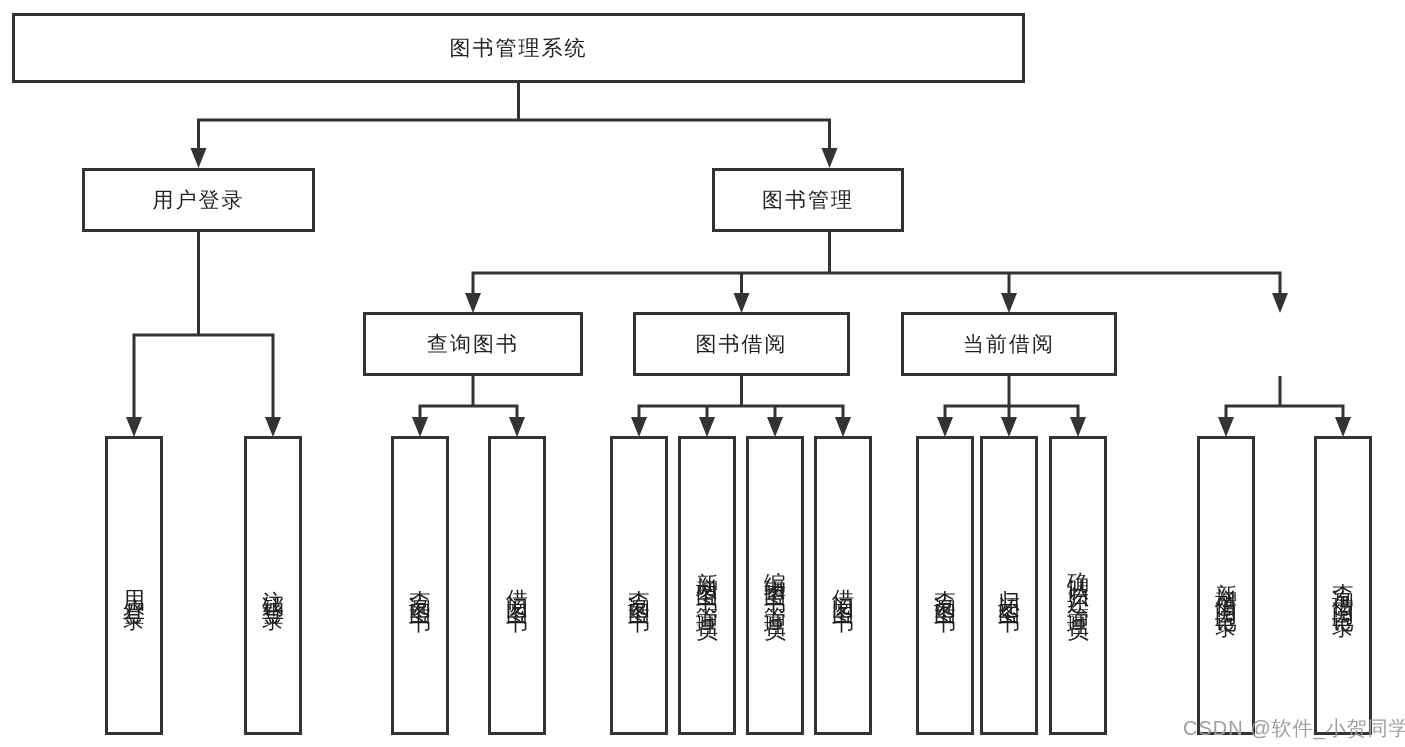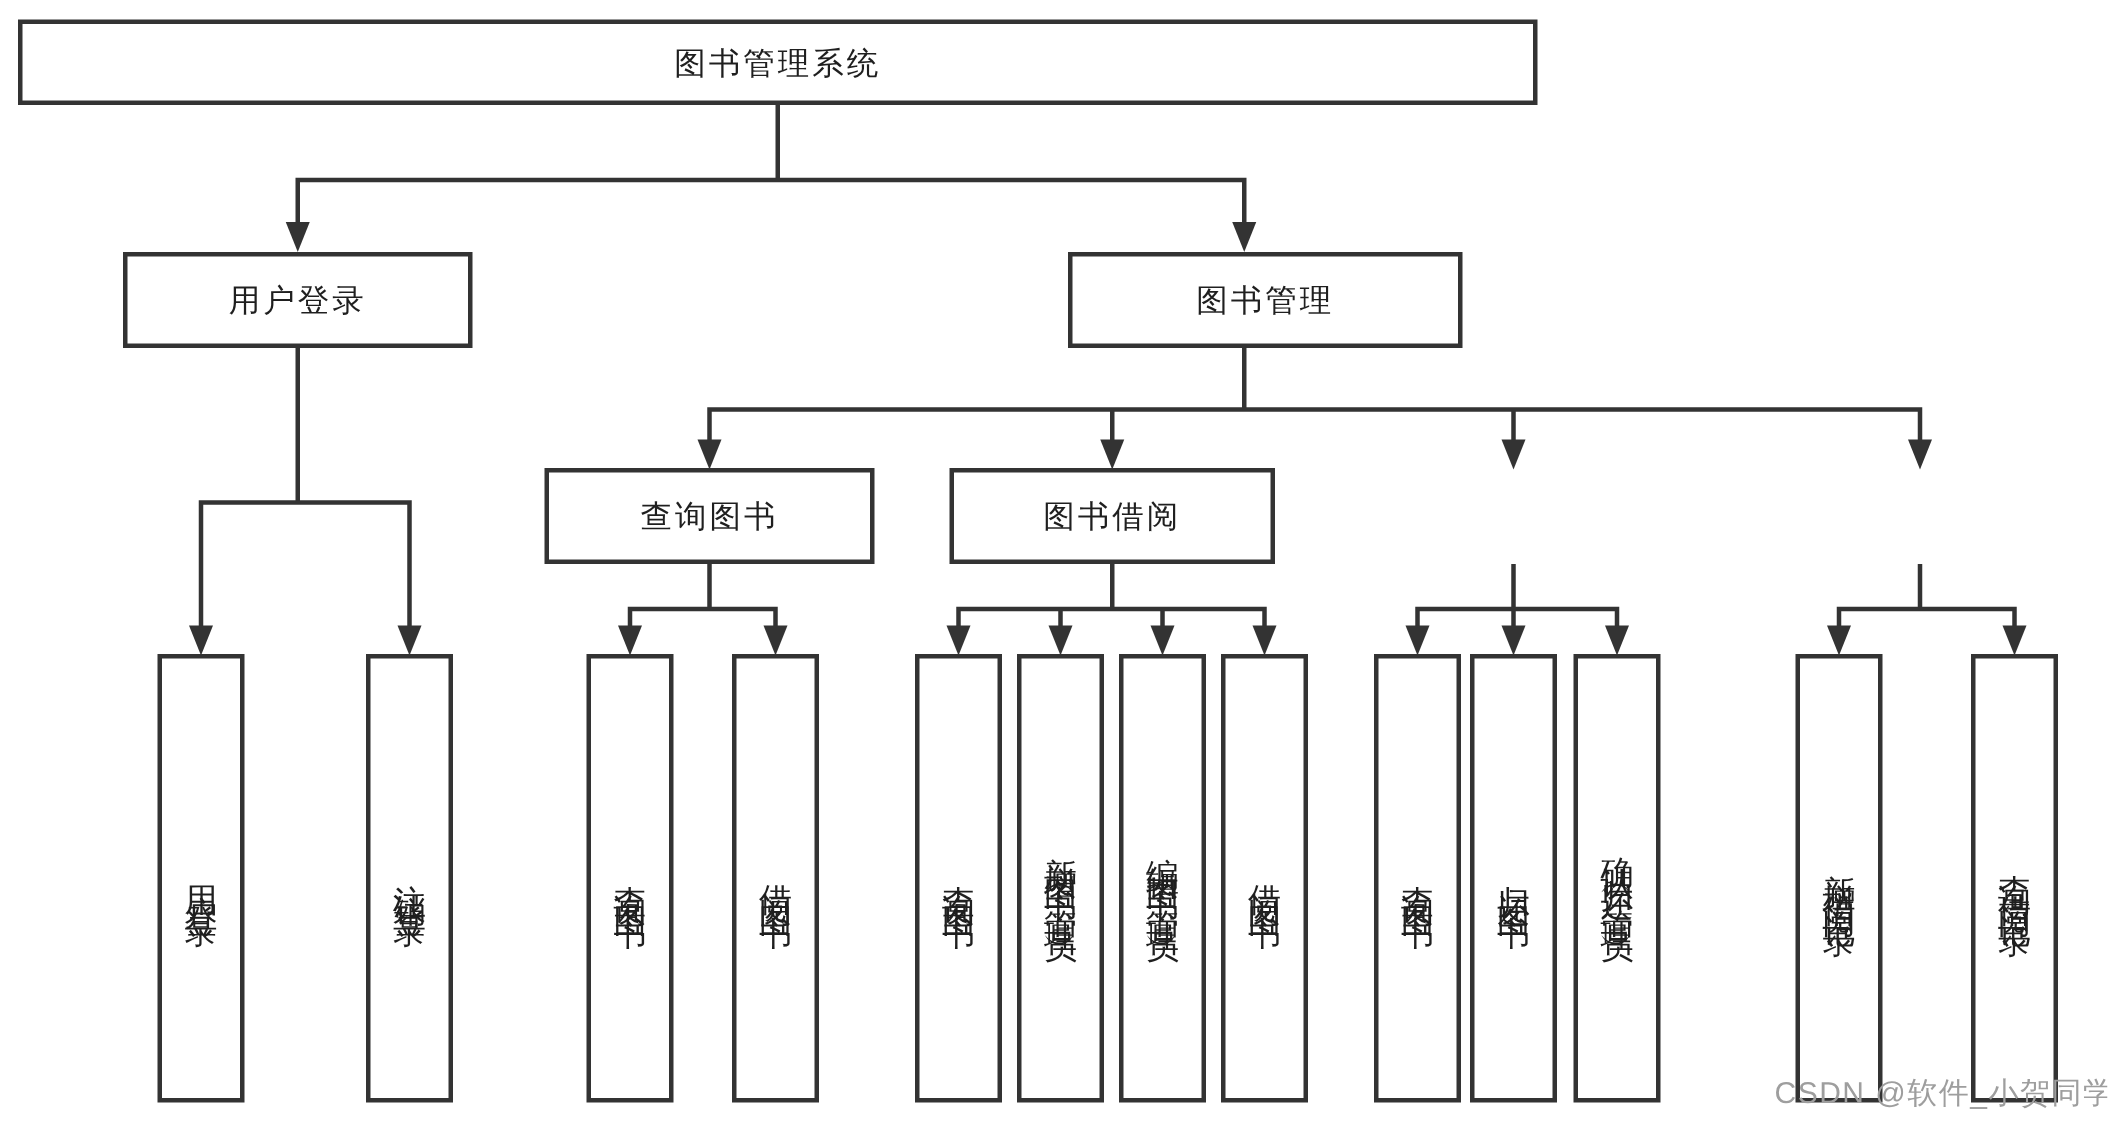--- a/index.html
+++ b/index.html
@@ -84,36 +84,39 @@
       <polygon points="767,417 783,417 775,437"></polygon>
       <polygon points="835,417 851,417 843,437"></polygon>
       <polygon points="937,417 953,417 945,437"></polygon>
       <polygon points="1001,417 1017,417 1009,437"></polygon>
       <polygon points="1070,417 1086,417 1078,437"></polygon>
       <polygon points="1218,417 1234,417 1226,437"></polygon>
       <polygon points="1335,417 1351,417 1343,437"></polygon>
     </g>
   </svg>
 
-  <div class="node root" style="left:12px; top:13px; width:1013px; height:57px;">
+  <div class="node root" style="left:12px; top:13px; width:1013px; height:70px;">
     <span>图书管理系统</span>
   </div>
 
   <div class="node hnode" style="left:82px; top:168px; width:233px; height:64px;">
     <span>用户登录</span>
   </div>
-  <div class="node hnode" style="left:712px; top:168px; width:263px; height:64px;">
+  <div class="node hnode" style="left:712px; top:168px; width:192px; height:64px;">
     <span>图书管理</span>
   </div>
 
   <div class="node hnode" style="left:363px; top:312px; width:220px; height:64px;">
     <span>查询图书</span>
   </div>
   <div class="node hnode" style="left:633px; top:312px; width:217px; height:64px;">
     <span>图书借阅</span>
+  </div>
+  <div class="node hnode" style="left:901px; top:312px; width:216px; height:64px;">
+    <span>当前借阅</span>
   </div>
 
   <div class="node vnode" style="left:105px; top:436px; width:58px; height:299px;">
     <span class="vtext">用户登录</span>
   </div>
   <div class="node vnode" style="left:244px; top:436px; width:58px; height:299px;">
     <span class="vtext">注销登录</span>
   </div>
 
   <div class="node vnode" style="left:391px; top:436px; width:58px; height:299px;">

